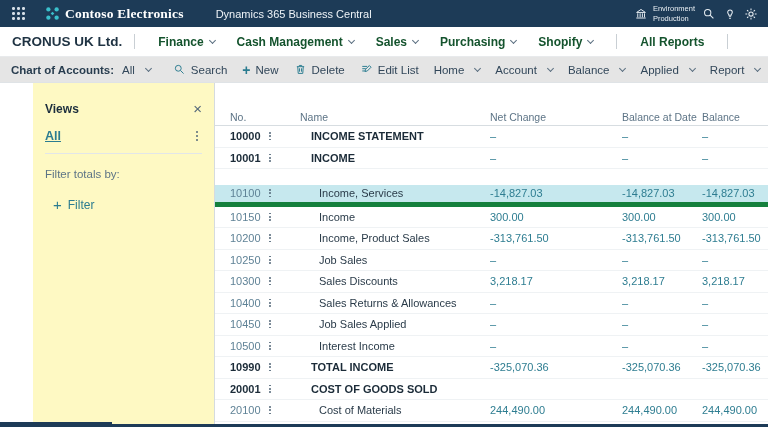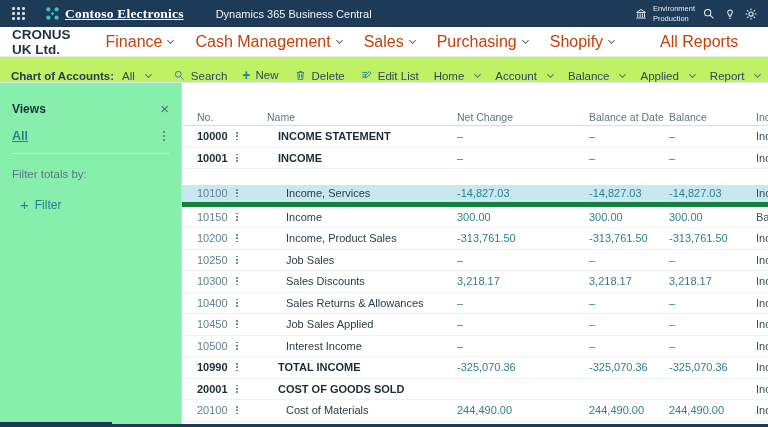--- a/index.html
+++ b/index.html
@@ -3,45 +3,45 @@
 <meta charset="utf-8">
 <style>
   * { margin:0; padding:0; box-sizing:border-box; }
   html,body { width:768px; height:427px; overflow:hidden; }
   body { font-family:"Liberation Sans", sans-serif; background:#fff; position:relative; color:#2a3b49; }
 
   
   .topbar { height:27px; background:#1d3b57; display:flex; align-items:center; padding:0 10px; color:#fff; }
   .waffle { width:13px; height:13px; display:grid; grid-template-columns:repeat(3,1fr); gap:2.5px; margin:0 6px 0 2px; cursor:pointer; }
   .waffle i { width:2.5px; height:2.5px; background:#d7e0e8; border-radius:50%; }
-  .logo { display:flex; align-items:center; gap:5px; margin-left:14px; font-family:"Liberation Serif", serif; font-weight:bold; font-size:13.5px; letter-spacing:.2px;text-decoration:underline; }
+  .logo { display:flex; align-items:center; gap:5px; margin-left:14px; font-family:"Liberation Serif", serif; font-weight:bold; font-size:13.5px; letter-spacing:.2px; }
   .product { font-size:11px; margin-left:32px; color:#eef3f7; }
   .tb-right { margin-left:auto; display:flex; align-items:center; gap:7px; }
   .env { display:flex; align-items:center; gap:5px; font-size:7.5px; line-height:1.25; color:#e8eef3; }
   .tbicon { display:flex; align-items:center; color:#e8eef3; cursor:pointer; }
   .tbicon svg { stroke:#e8eef3; fill:none; stroke-width:1.2; }
 
   
   .nav { height:30px; display:flex; align-items:center; padding:0 12px; background:#fff; border-bottom:1px solid #e8eaec; }
   .company { font-weight:bold; font-size:13.5px; color:#1e3242; }
   .vdiv { width:1px; height:15px; background:#c9cfd4; margin:0 12px; }
-  .nav-item { display:flex; align-items:center; font-size:16px; color:#c2410c; margin:0 11px; cursor:pointer; white-space:nowrap; }
+  .nav-item { display:flex; align-items:center; font-size:12px; color:#14532d; margin:0 11px; cursor:pointer; white-space:nowrap;font-weight:bold; }
   .chev { width:5px; height:5px; border-right:1.2px solid #5a6f80; border-bottom:1.2px solid #5a6f80; transform:rotate(45deg); display:inline-block; margin-left:6px; margin-top:-3px; }
 
   
-  .toolbar { height:26px; display:flex; align-items:flex-end; padding:0 11px; background:#bef264; border-bottom:1px solid #dfe3e6; font-size:11.5px; color:#32475a; white-space:nowrap; }
+  .toolbar { height:26px; display:flex; align-items:center; padding:0 11px; background:#e5e5e5; border-bottom:1px solid #dfe3e6; font-size:11.5px; color:#32475a; white-space:nowrap; }
   .caption { font-weight:bold; font-size:11.5px; color:#283d4f; margin-right:8px; }
   .tool { display:flex; align-items:center; gap:5px; margin-right:15px; cursor:pointer; }
   .tool svg { stroke:#2b7c90; fill:none; stroke-width:1.2; }
   .tool .plus { color:#2b7c90; font-size:14px; font-weight:bold; line-height:1; }
   .tool-view { margin-right:22px; }
 
   
   .main { display:flex; height:344px; }
-  .pane { width:182px; border-right:1px solid #d5dbdf; padding:18px 12px 0 12px; background:#86efac; }
+  .pane { width:182px; border-right:1px solid #d5dbdf; padding:18px 12px 0 12px; background:#fef9c3;margin-left:33px; }
   .pane-head { display:flex; justify-content:space-between; align-items:center; margin-bottom:13px; }
   .pane-title { font-weight:bold; font-size:12px; color:#1c2e3d; }
   .close-x { color:#55697a; font-size:15px; line-height:1; cursor:pointer; }
   .view-row { display:flex; justify-content:space-between; align-items:center; margin-bottom:10px; }
   .view-all { color:#2b7c90; font-weight:bold; font-size:12.5px; text-decoration:underline; cursor:pointer; }
   .vdots { display:flex; flex-direction:column; gap:2px; cursor:pointer; padding:2px 4px; }
   .vdots i { width:2px; height:2px; border-radius:50%; background:#55697a; }
   .pane-div { height:1px; background:#e2e6e9; margin:4px 0 14px 0; }
   .pane-label { font-size:11.5px; color:#5d7486; margin-bottom:17px; }
   .add-filter { display:flex; align-items:center; gap:6px; color:#2b7c90; font-size:12px; margin-left:8px; cursor:pointer; }

